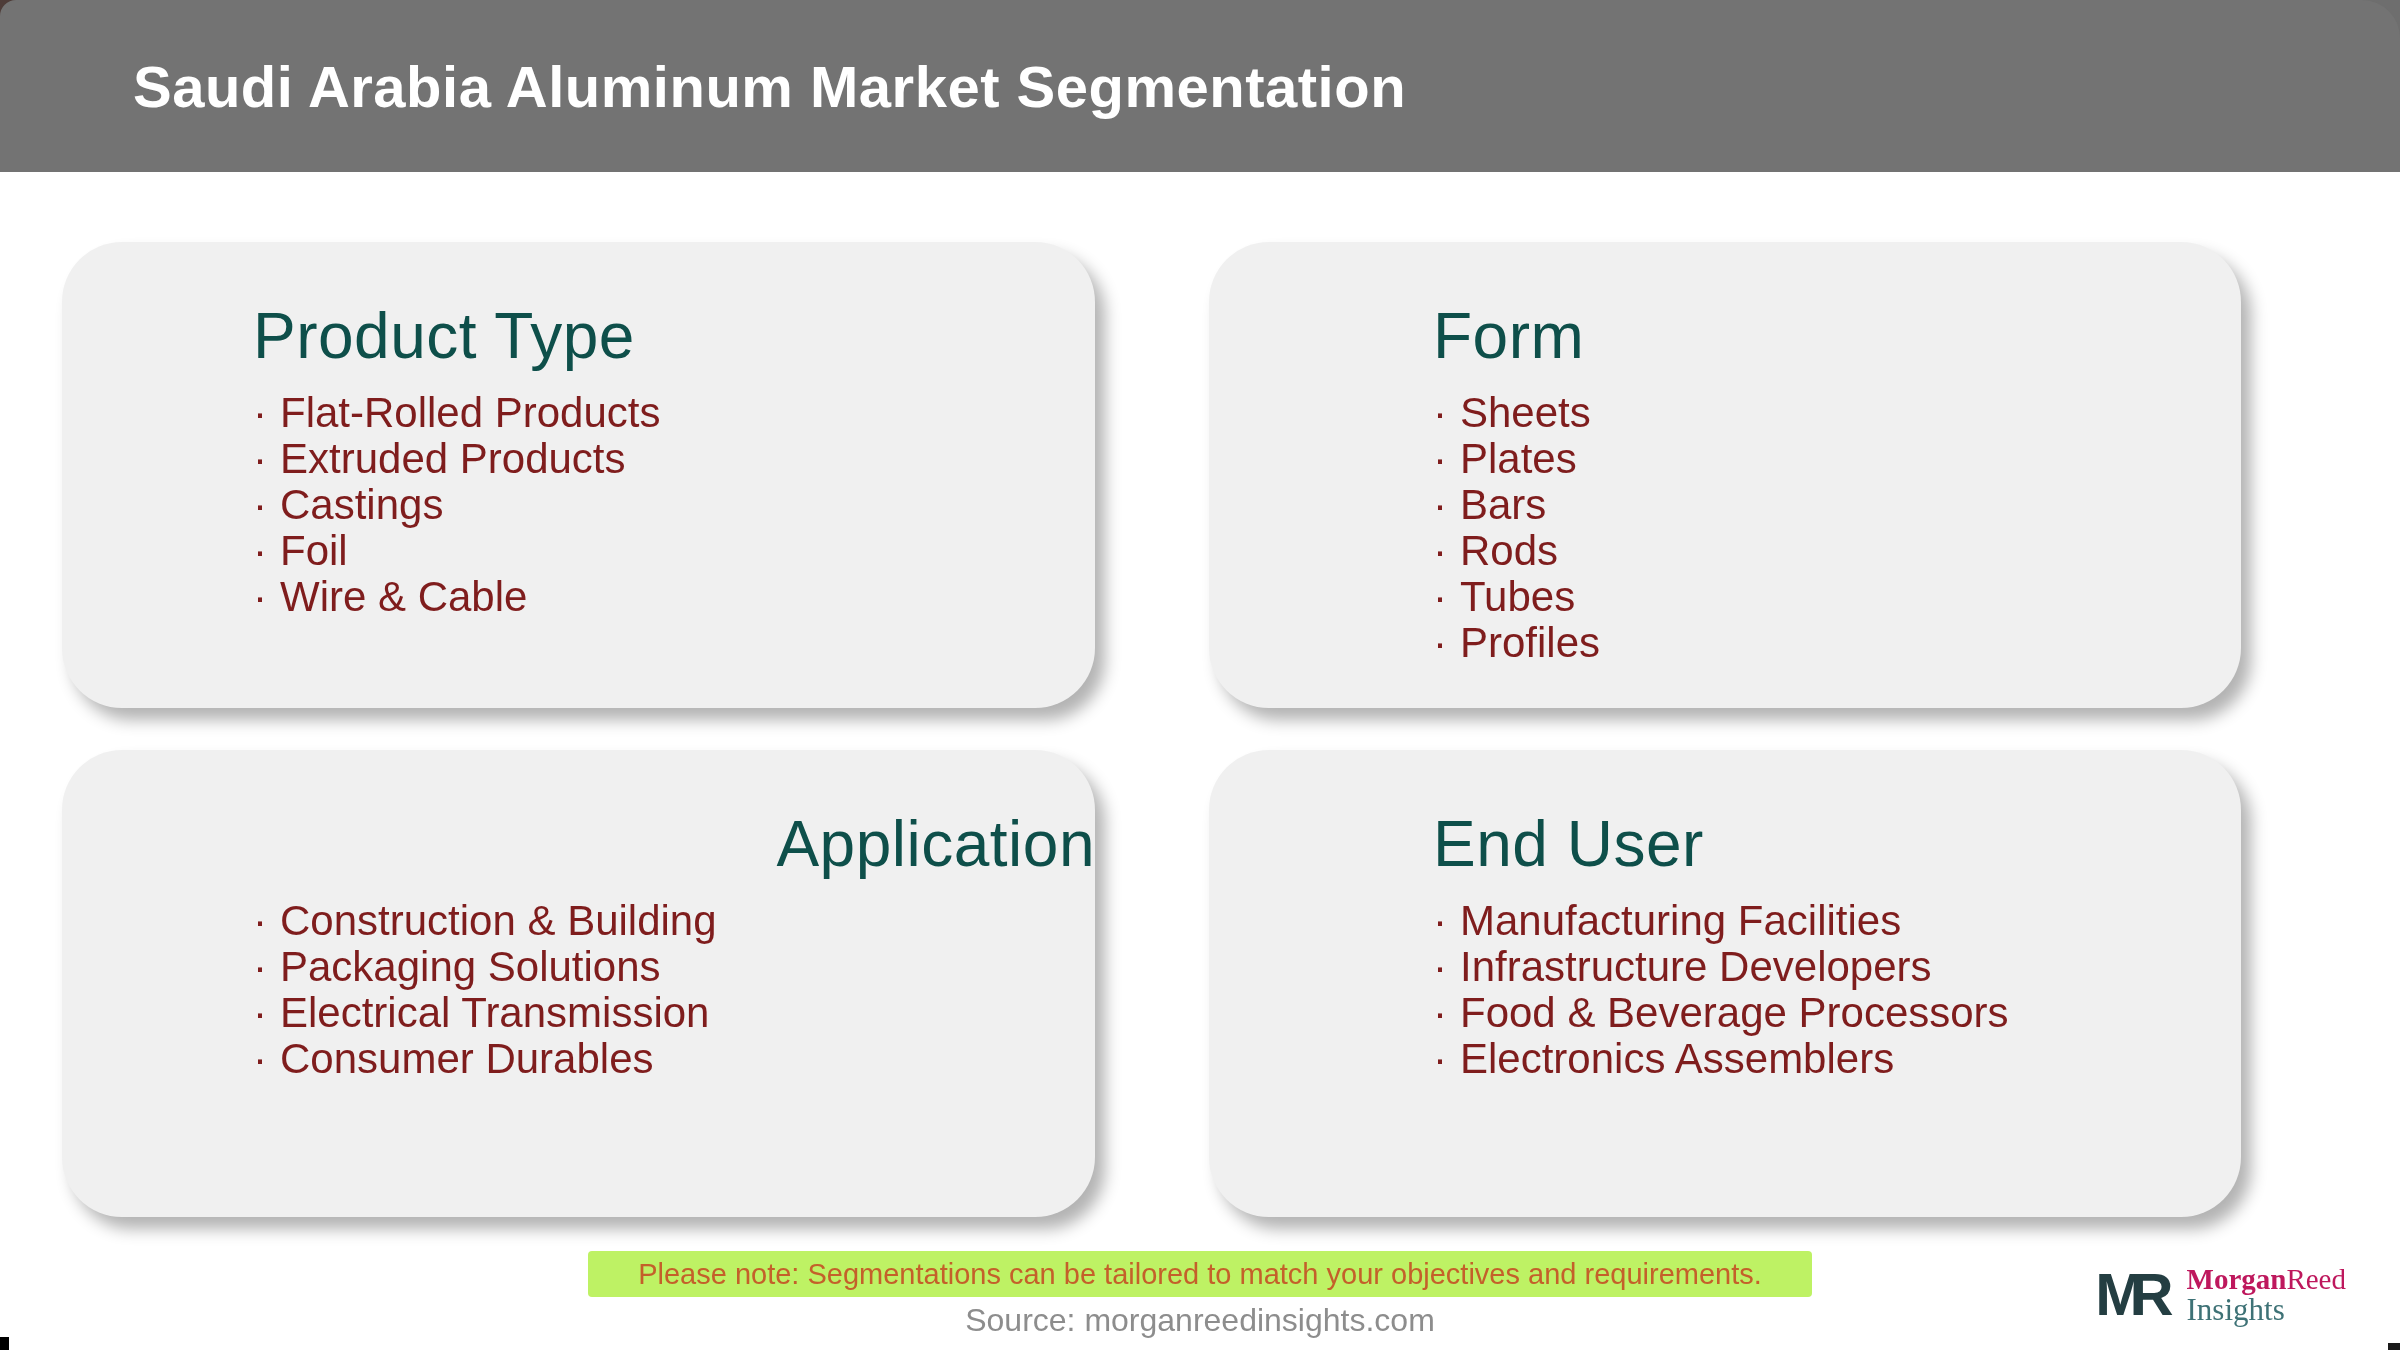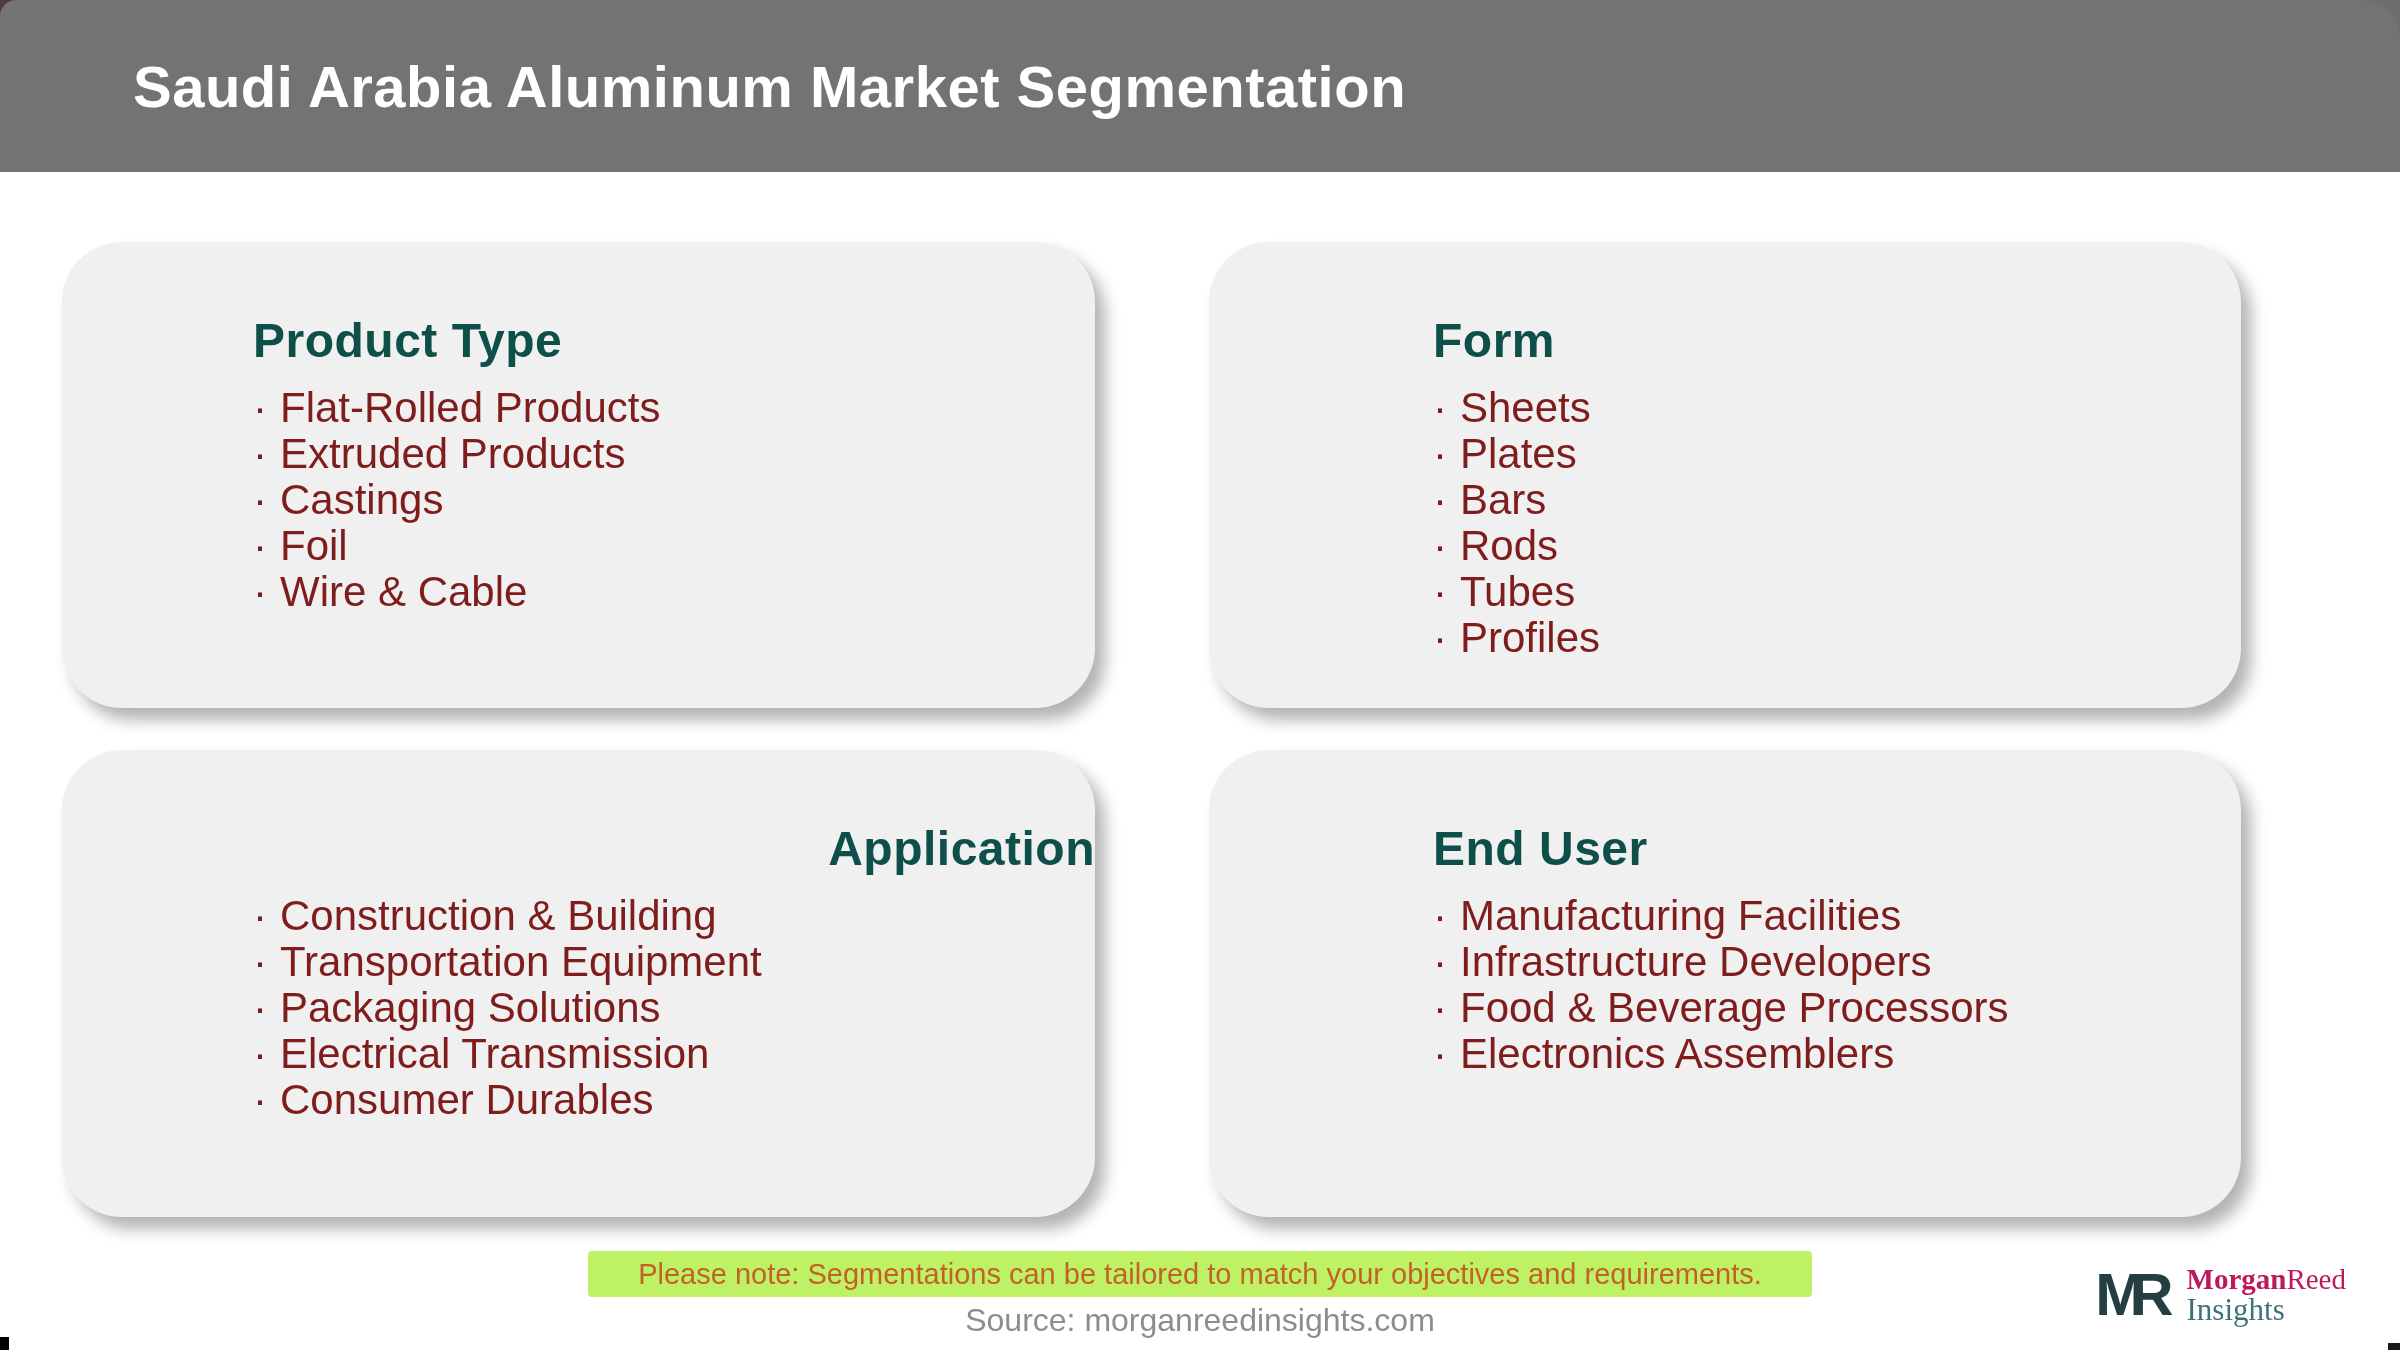--- a/index.html
+++ b/index.html
@@ -14,22 +14,22 @@
           box-sizing:border-box;padding-left:133px;}
   #header .title{color:#ffffff;font-size:58px;font-weight:bold;letter-spacing:0.5px;}
 
   
   .card{position:absolute;background:#f0f0f0;border-radius:60px;box-sizing:border-box;
         box-shadow:10px 12px 16px rgba(0,0,0,0.30);padding-top:56px;z-index:1;}
   #card-product    {left:62px;  top:242px; width:1033px; height:466px; padding-left:191px;}
   #card-form       {left:1209px;top:242px; width:1032px; height:466px; padding-left:224px;}
   #card-application{left:62px;  top:750px; width:1033px; height:467px; padding-left:191px;}
   #card-enduser    {left:1209px;top:750px; width:1032px; height:467px; padding-left:224px;}
-  .card .card-title{font-size:48px;font-weight:bold;color:#0e4f4a;letter-spacing:0.5px;
-                    margin:14px 0 15px 0;line-height:1.2;}
+  .card .card-title{font-size:64px;font-weight:normal;color:#0e4f4a;letter-spacing:0.5px;
+                    margin:0 0 15px 0;line-height:1.2;}
   .card ul{list-style:none;margin:0;padding:0;}
   .card li{font-size:42px;color:#7f1d1d;line-height:46px;}
   .card li::before{content:"\00B7";margin-right:13px;}
 
   
   #note{position:absolute;left:588px;top:1251px;width:1224px;height:46px;background:#bef264;
         border-radius:4px;display:flex;align-items:center;justify-content:center;
         color:#c4602a;font-size:29px;z-index:1;}
   #source{position:absolute;left:588px;top:1302px;width:1224px;text-align:center;
           color:#8d8d8d;font-size:32px;z-index:1;}
@@ -79,21 +79,20 @@
       <li>Rods</li>
       <li>Tubes</li>
       <li>Profiles</li>
     </ul>
   </div>
 
   <div class="card" id="card-application">
     <div class="card-title" style="color: rgb(14, 79, 74); text-align: right;">Application</div>
     <ul>
       <li>Construction &amp; Building</li>
-      <li>Transportation Equipment</li>
       <li>Packaging Solutions</li>
       <li>Electrical Transmission</li>
       <li>Consumer Durables</li>
     </ul>
   </div>
 
   <div class="card" id="card-enduser">
     <div class="card-title" style="color: rgb(14, 79, 74);">End User</div>
     <ul>
       <li>Manufacturing Facilities</li>

